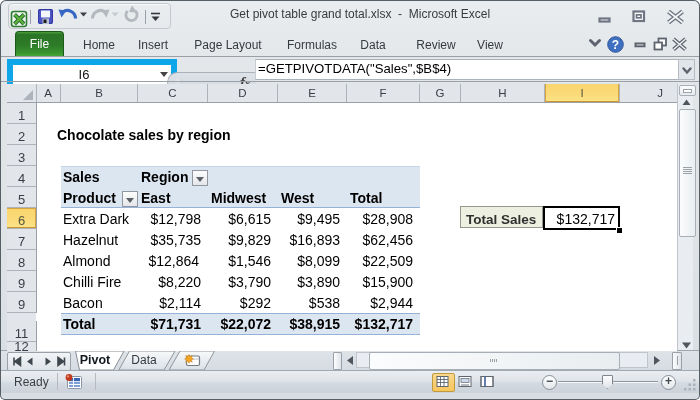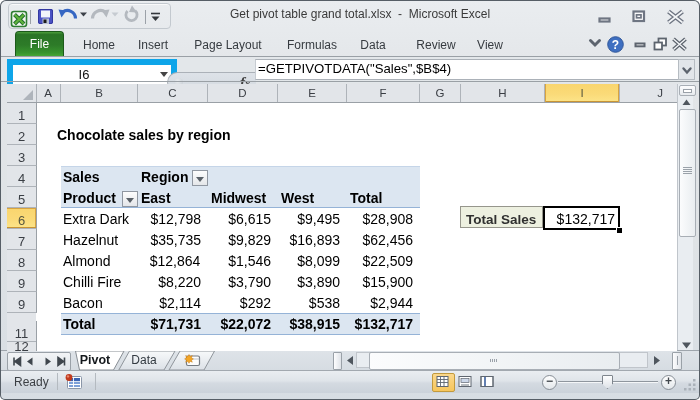--- a/index.html
+++ b/index.html
@@ -332,21 +332,21 @@
     <div class="cell num" style="left:134px;top:124px;width:60px;">$12,798</div>
     <div class="cell num" style="left:204px;top:124px;width:60px;">$6,615</div>
     <div class="cell num" style="left:274px;top:124px;width:59px;">$9,495</div>
     <div class="cell num" style="left:343px;top:124px;width:63px;">$28,908</div>
     <div class="cell" style="left:56px;top:145px;">Hazelnut</div>
     <div class="cell num" style="left:134px;top:145px;width:60px;">$35,735</div>
     <div class="cell num" style="left:204px;top:145px;width:60px;">$9,829</div>
     <div class="cell num" style="left:274px;top:145px;width:59px;">$16,893</div>
     <div class="cell num" style="left:343px;top:145px;width:63px;">$62,456</div>
     <div class="cell" style="left:56px;top:166px;">Almond</div>
-    <div class="cell num" style="left:138px;top:166px;width:60px;text-align:center;">$12,864</div>
+    <div class="cell num" style="left:132px;top:166px;width:60px;">$12,864</div>
     <div class="cell num" style="left:204px;top:166px;width:60px;">$1,546</div>
     <div class="cell num" style="left:274px;top:166px;width:59px;">$8,099</div>
     <div class="cell num" style="left:343px;top:166px;width:63px;">$22,509</div>
     <div class="cell" style="left:56px;top:187px;">Chilli Fire</div>
     <div class="cell num" style="left:134px;top:187px;width:60px;">$8,220</div>
     <div class="cell num" style="left:204px;top:187px;width:60px;">$3,790</div>
     <div class="cell num" style="left:274px;top:187px;width:59px;">$3,890</div>
     <div class="cell num" style="left:343px;top:187px;width:63px;">$15,900</div>
     <div class="cell" style="left:56px;top:208px;">Bacon</div>
     <div class="cell num" style="left:134px;top:208px;width:60px;">$2,114</div>

